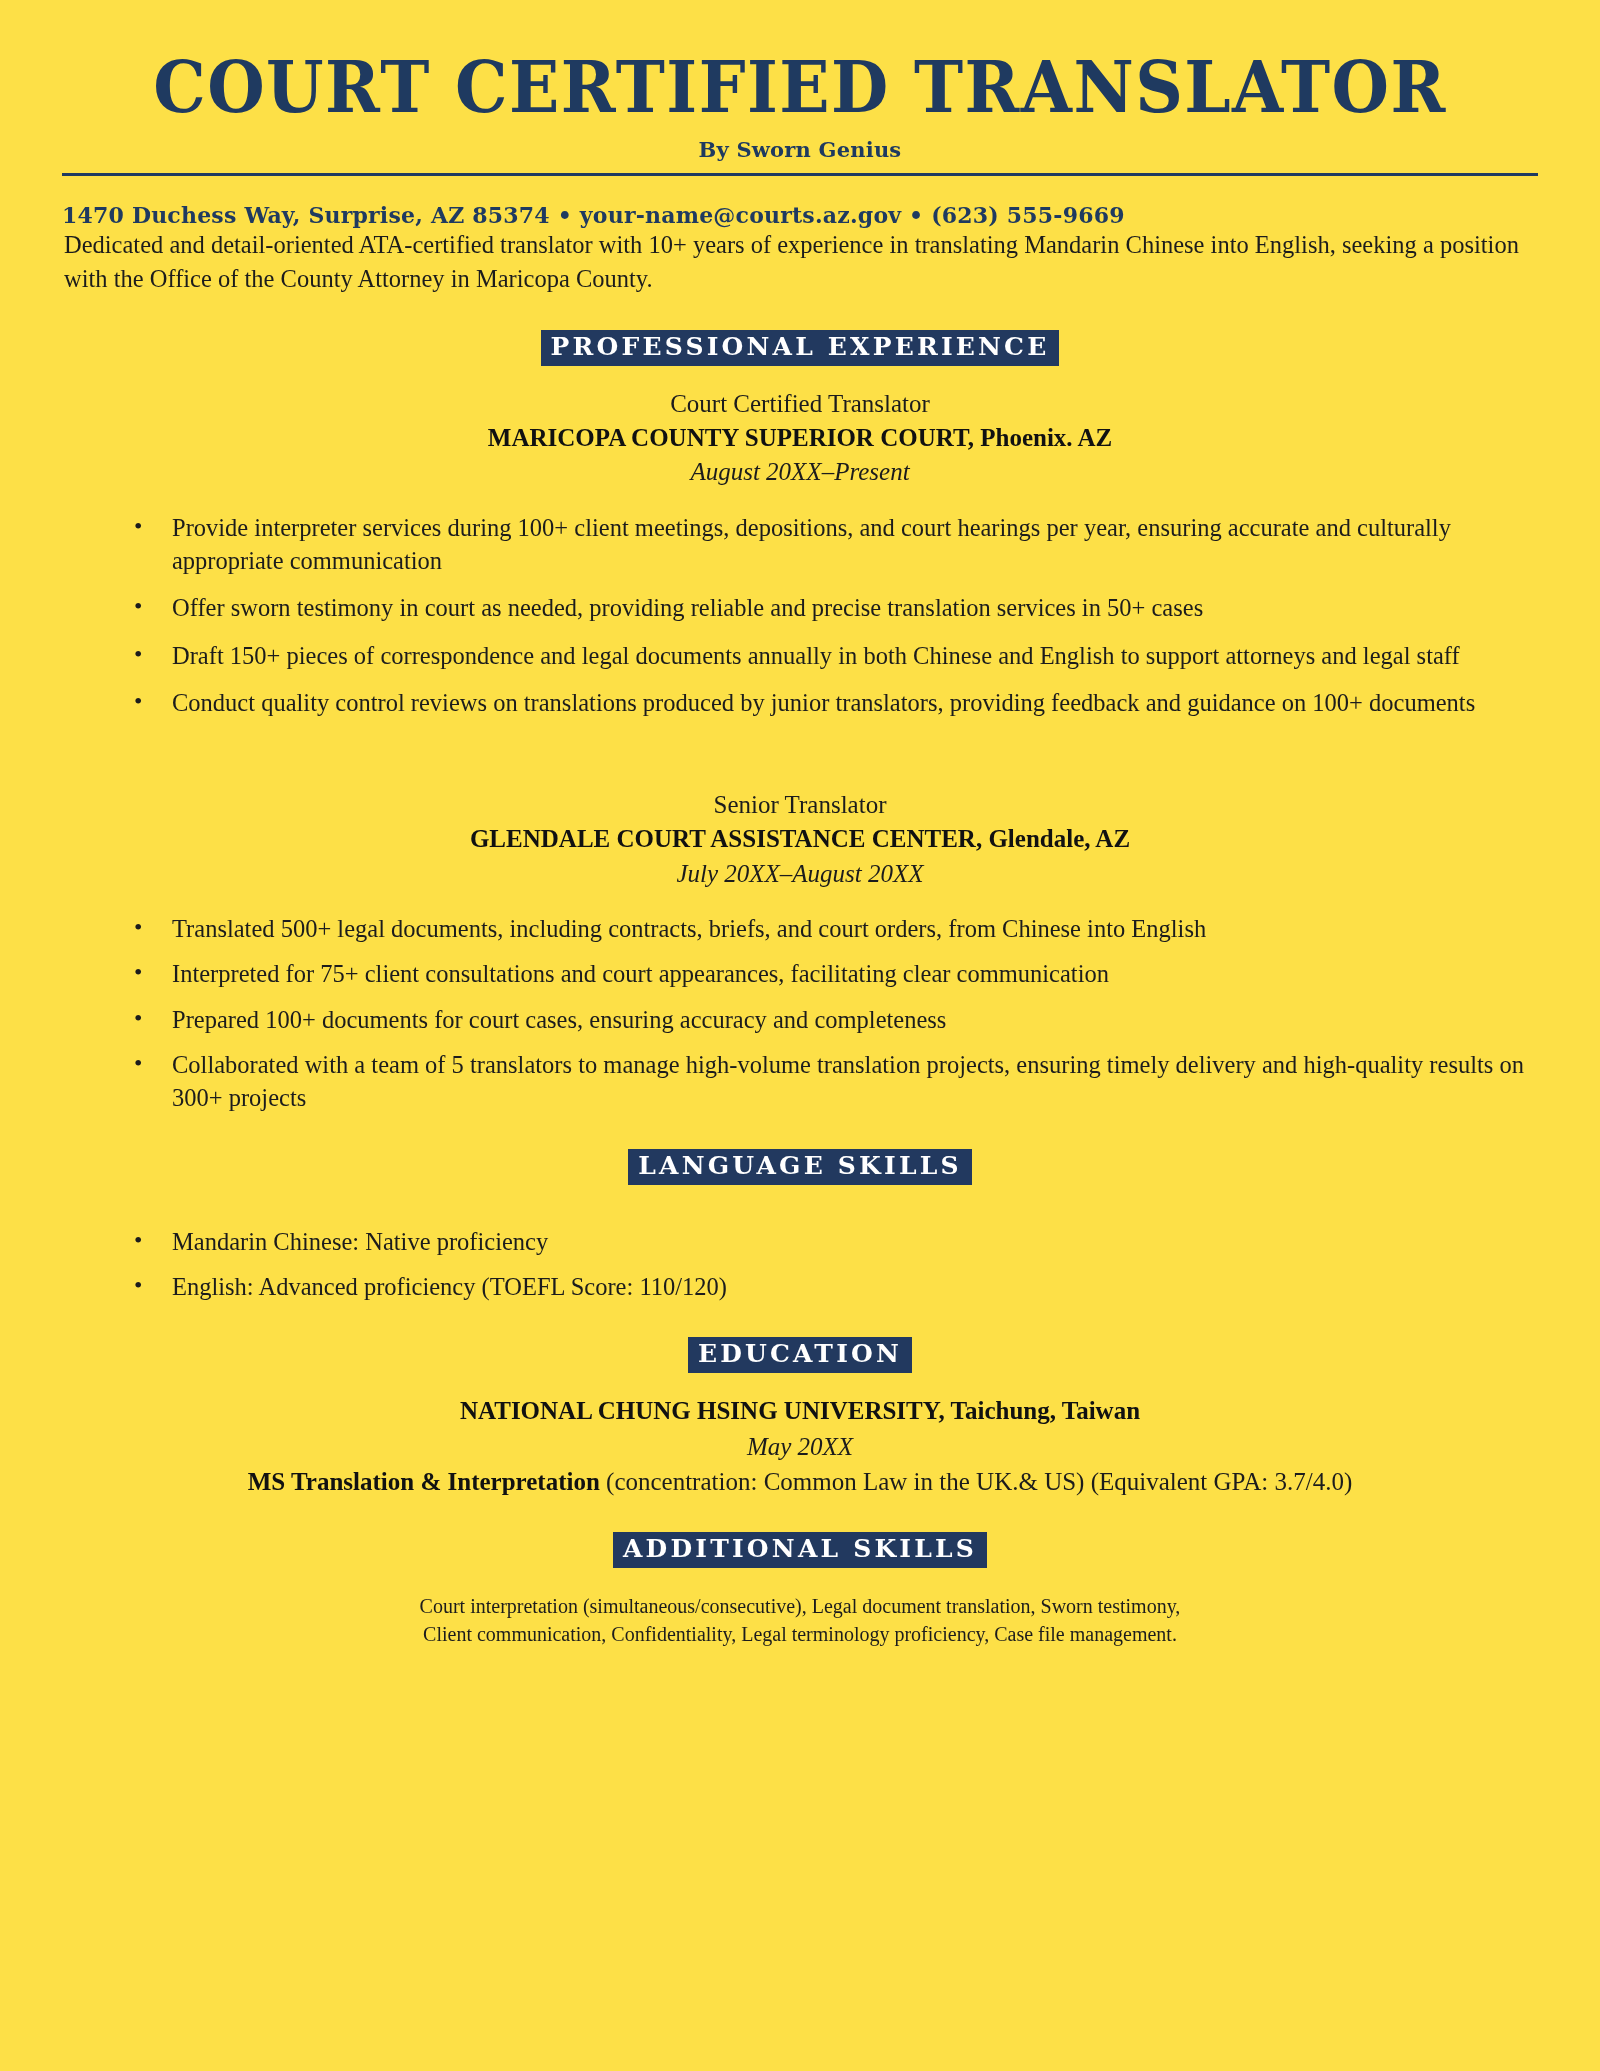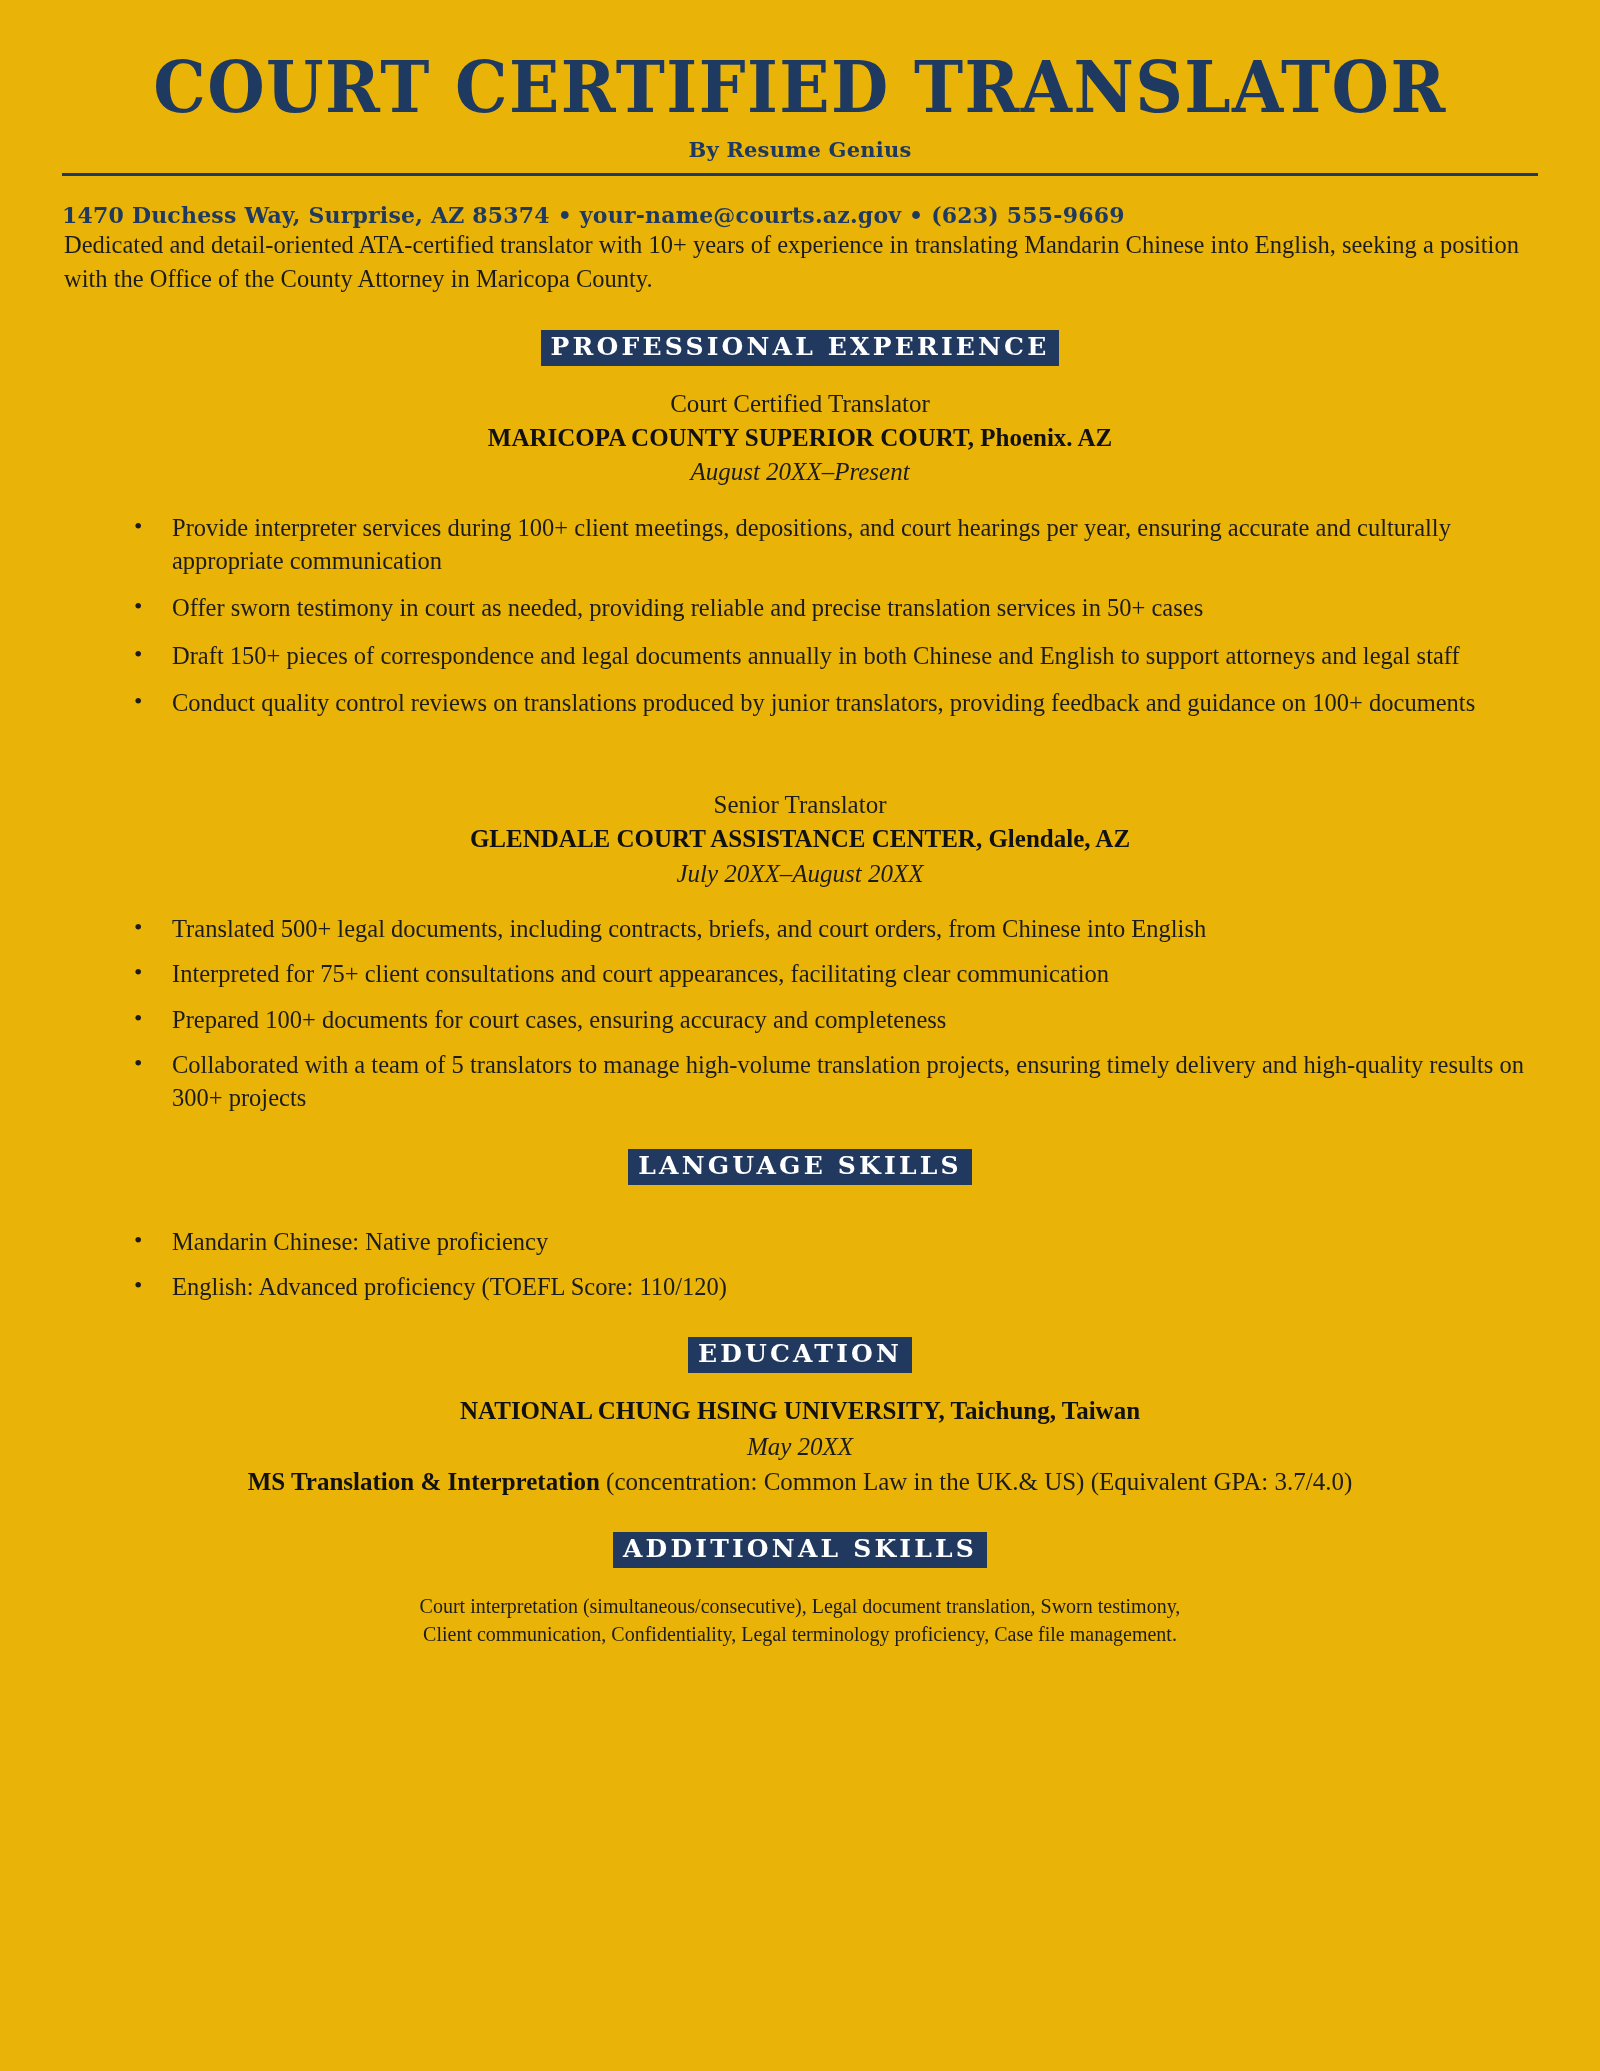--- a/index.html
+++ b/index.html
@@ -14,21 +14,21 @@
     color: #1a1a1a;
     -webkit-font-smoothing: antialiased;
   }
 
   .page {
     width: 1600px;
     height: 2071px;
     box-sizing: border-box;
     padding: 0 62px;
     position: relative;
-    background: #eab308;
+    background: #fde047;
   }
 
   
   .header {
     padding-top: 52px;
     text-align: center;
   }
   .name {
     font-family: "DejaVu Serif", "Liberation Serif", serif;
     font-weight: 700;
@@ -182,21 +182,21 @@
   }
   .skills-text div { white-space: nowrap; }
 </style>
 </head>
 <body>
 
 <div class="page">
 
   <div class="header">
     <div class="name">COURT CERTIFIED TRANSLATOR</div>
-    <div class="byline">By Resume Genius</div>
+    <div class="byline">By Sworn Genius</div>
     <div class="rule"></div>
     <div class="contact">1470 Duchess Way, Surprise, AZ 85374 •  your-name@courts.az.gov •  (623) 555-9669</div>
   </div>
 
   <div class="summary">Dedicated and detail-oriented ATA-certified translator with 10+ years of experience in translating Mandarin Chinese into English, seeking a position with the Office of the County Attorney in Maricopa County.</div>
 
   <div class="section">
     <span class="section-badge">PROFESSIONAL EXPERIENCE</span>
   </div>
 

